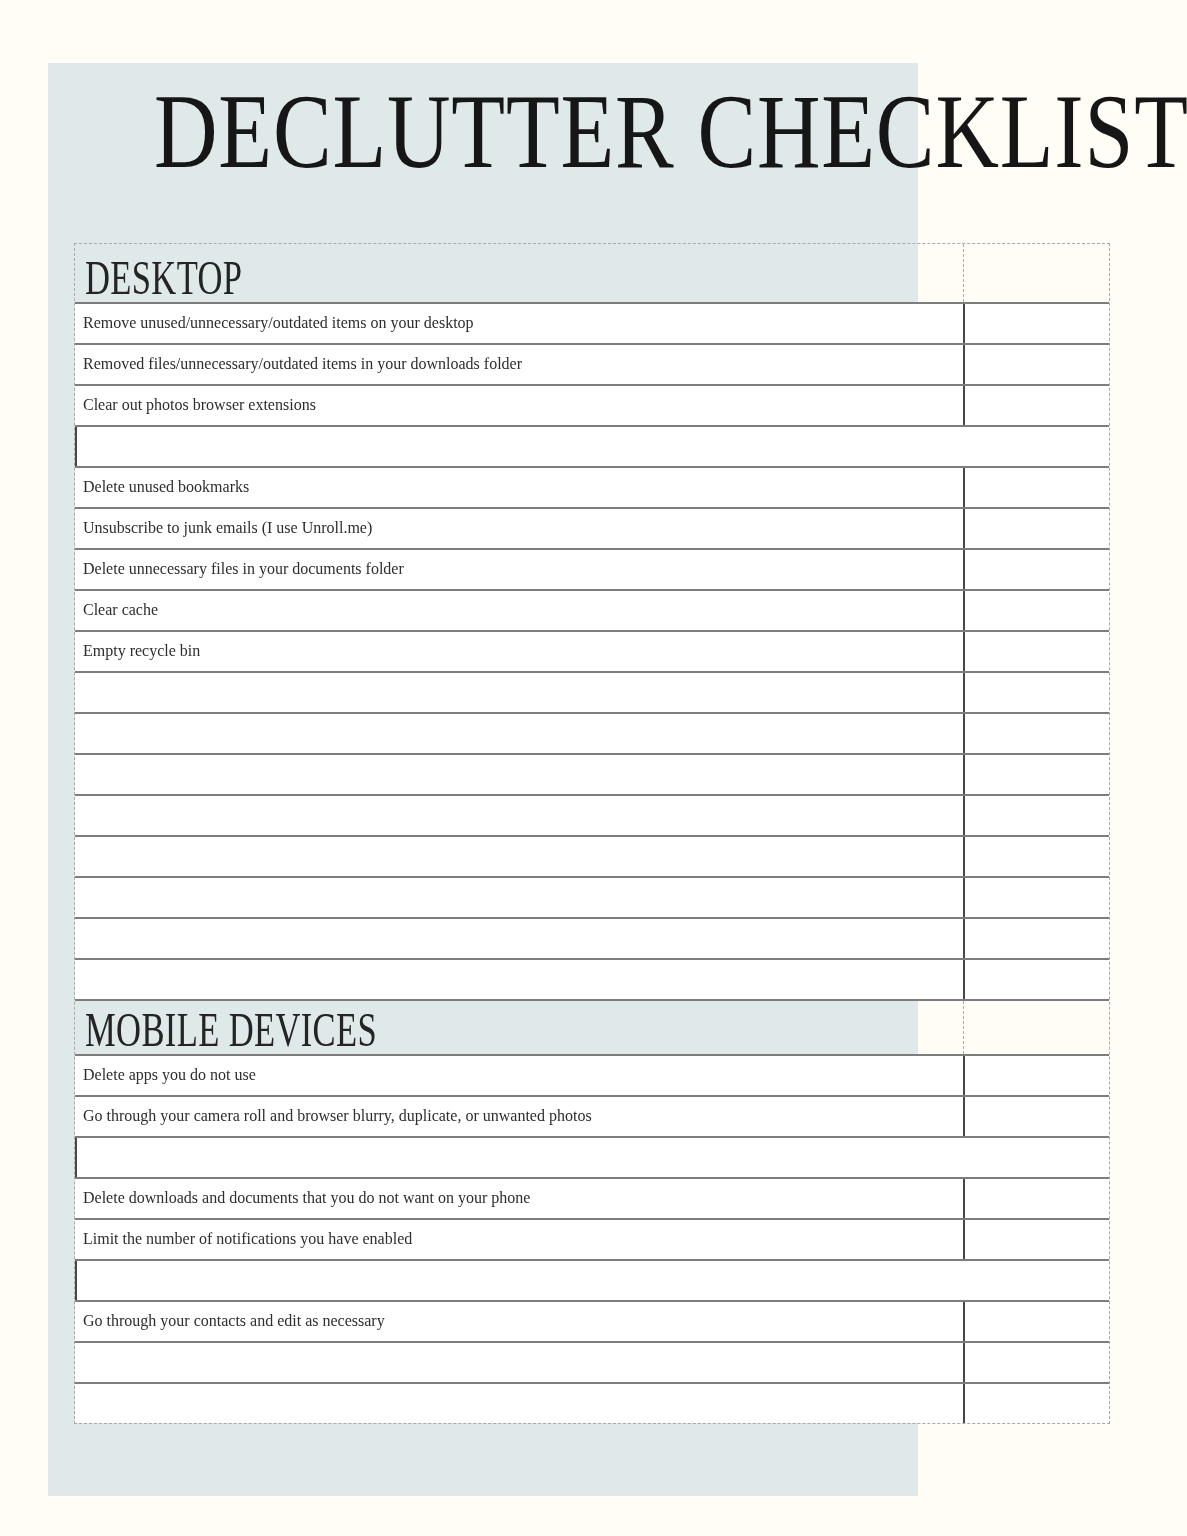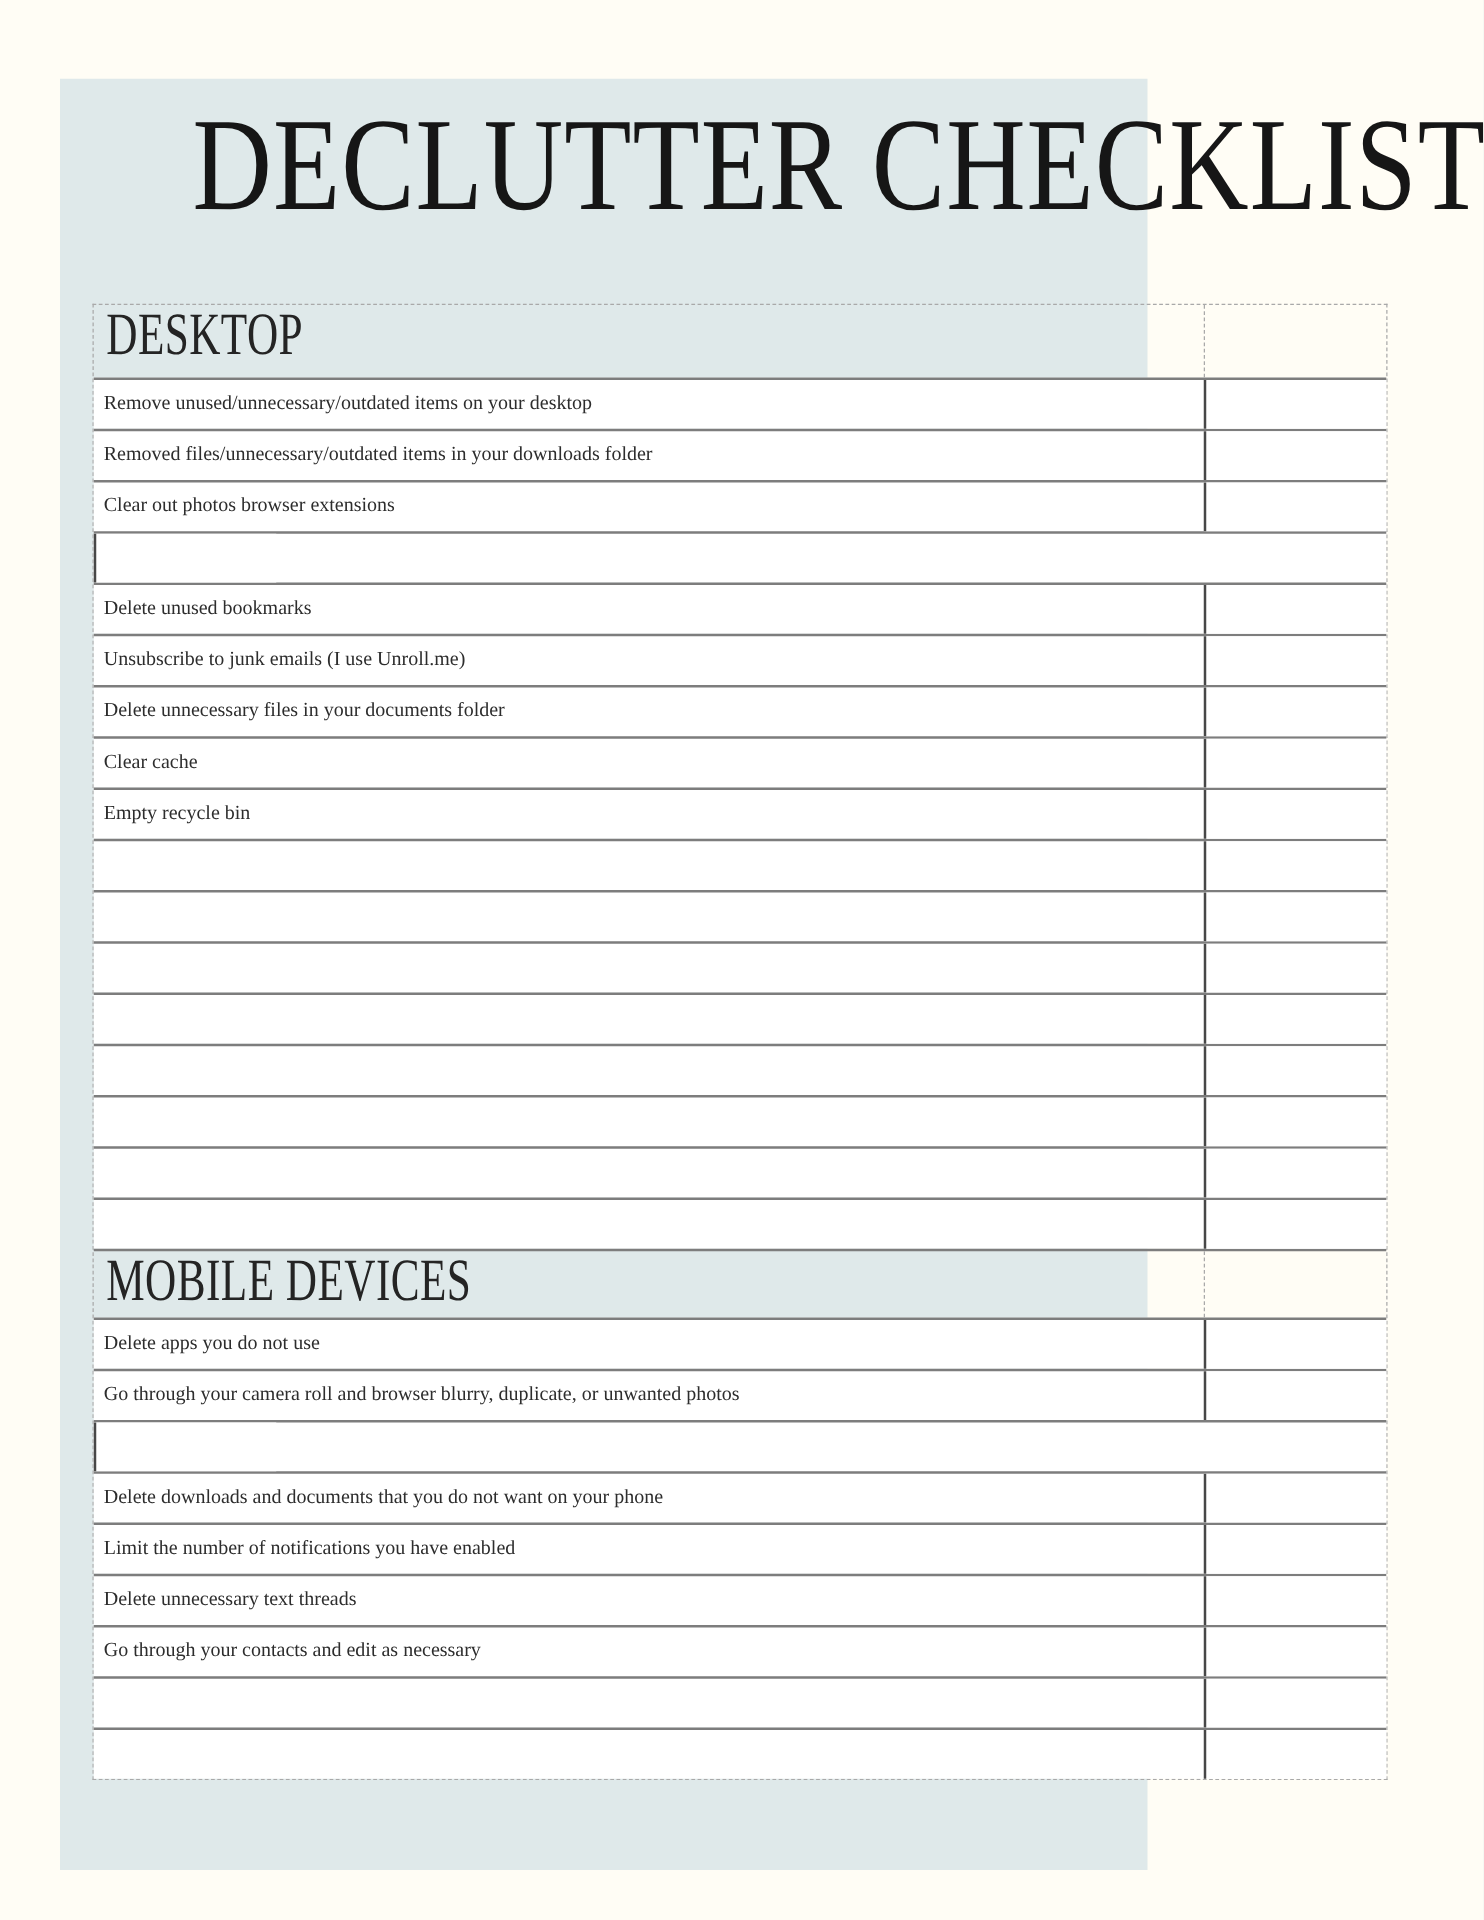--- a/index.html
+++ b/index.html
@@ -55,21 +55,21 @@
     display:flex;
     height:58px;
   }
   .sec-header.follow{
     height:55px;
     border-top:2px solid var(--line);
   }
   .sec-title-cell{
     flex:1;
     display:flex;
-    align-items:flex-start;
+    align-items:flex-end;
     padding-left:10px;
     overflow:visible;
   }
   .sec-title{
     margin:0;
     font-size:48px;
     font-weight:400;
     line-height:1;
     color:#242424;
     letter-spacing:0.5px;
@@ -203,21 +203,20 @@
       </div>
       <div class="row">
         <div class="task">Delete downloads and documents that you do not want on your phone</div>
         <div class="check"></div>
       </div>
       <div class="row">
         <div class="task">Limit the number of notifications you have enabled</div>
         <div class="check"></div>
       </div>
       <div class="row">
-        <div class="task">Delete unnecessary text threads</div>
         <div class="check"></div>
       </div>
       <div class="row">
         <div class="task">Go through your contacts and edit as necessary</div>
         <div class="check"></div>
       </div>
       <div class="row">
         <div class="task"></div>
         <div class="check"></div>
       </div>

